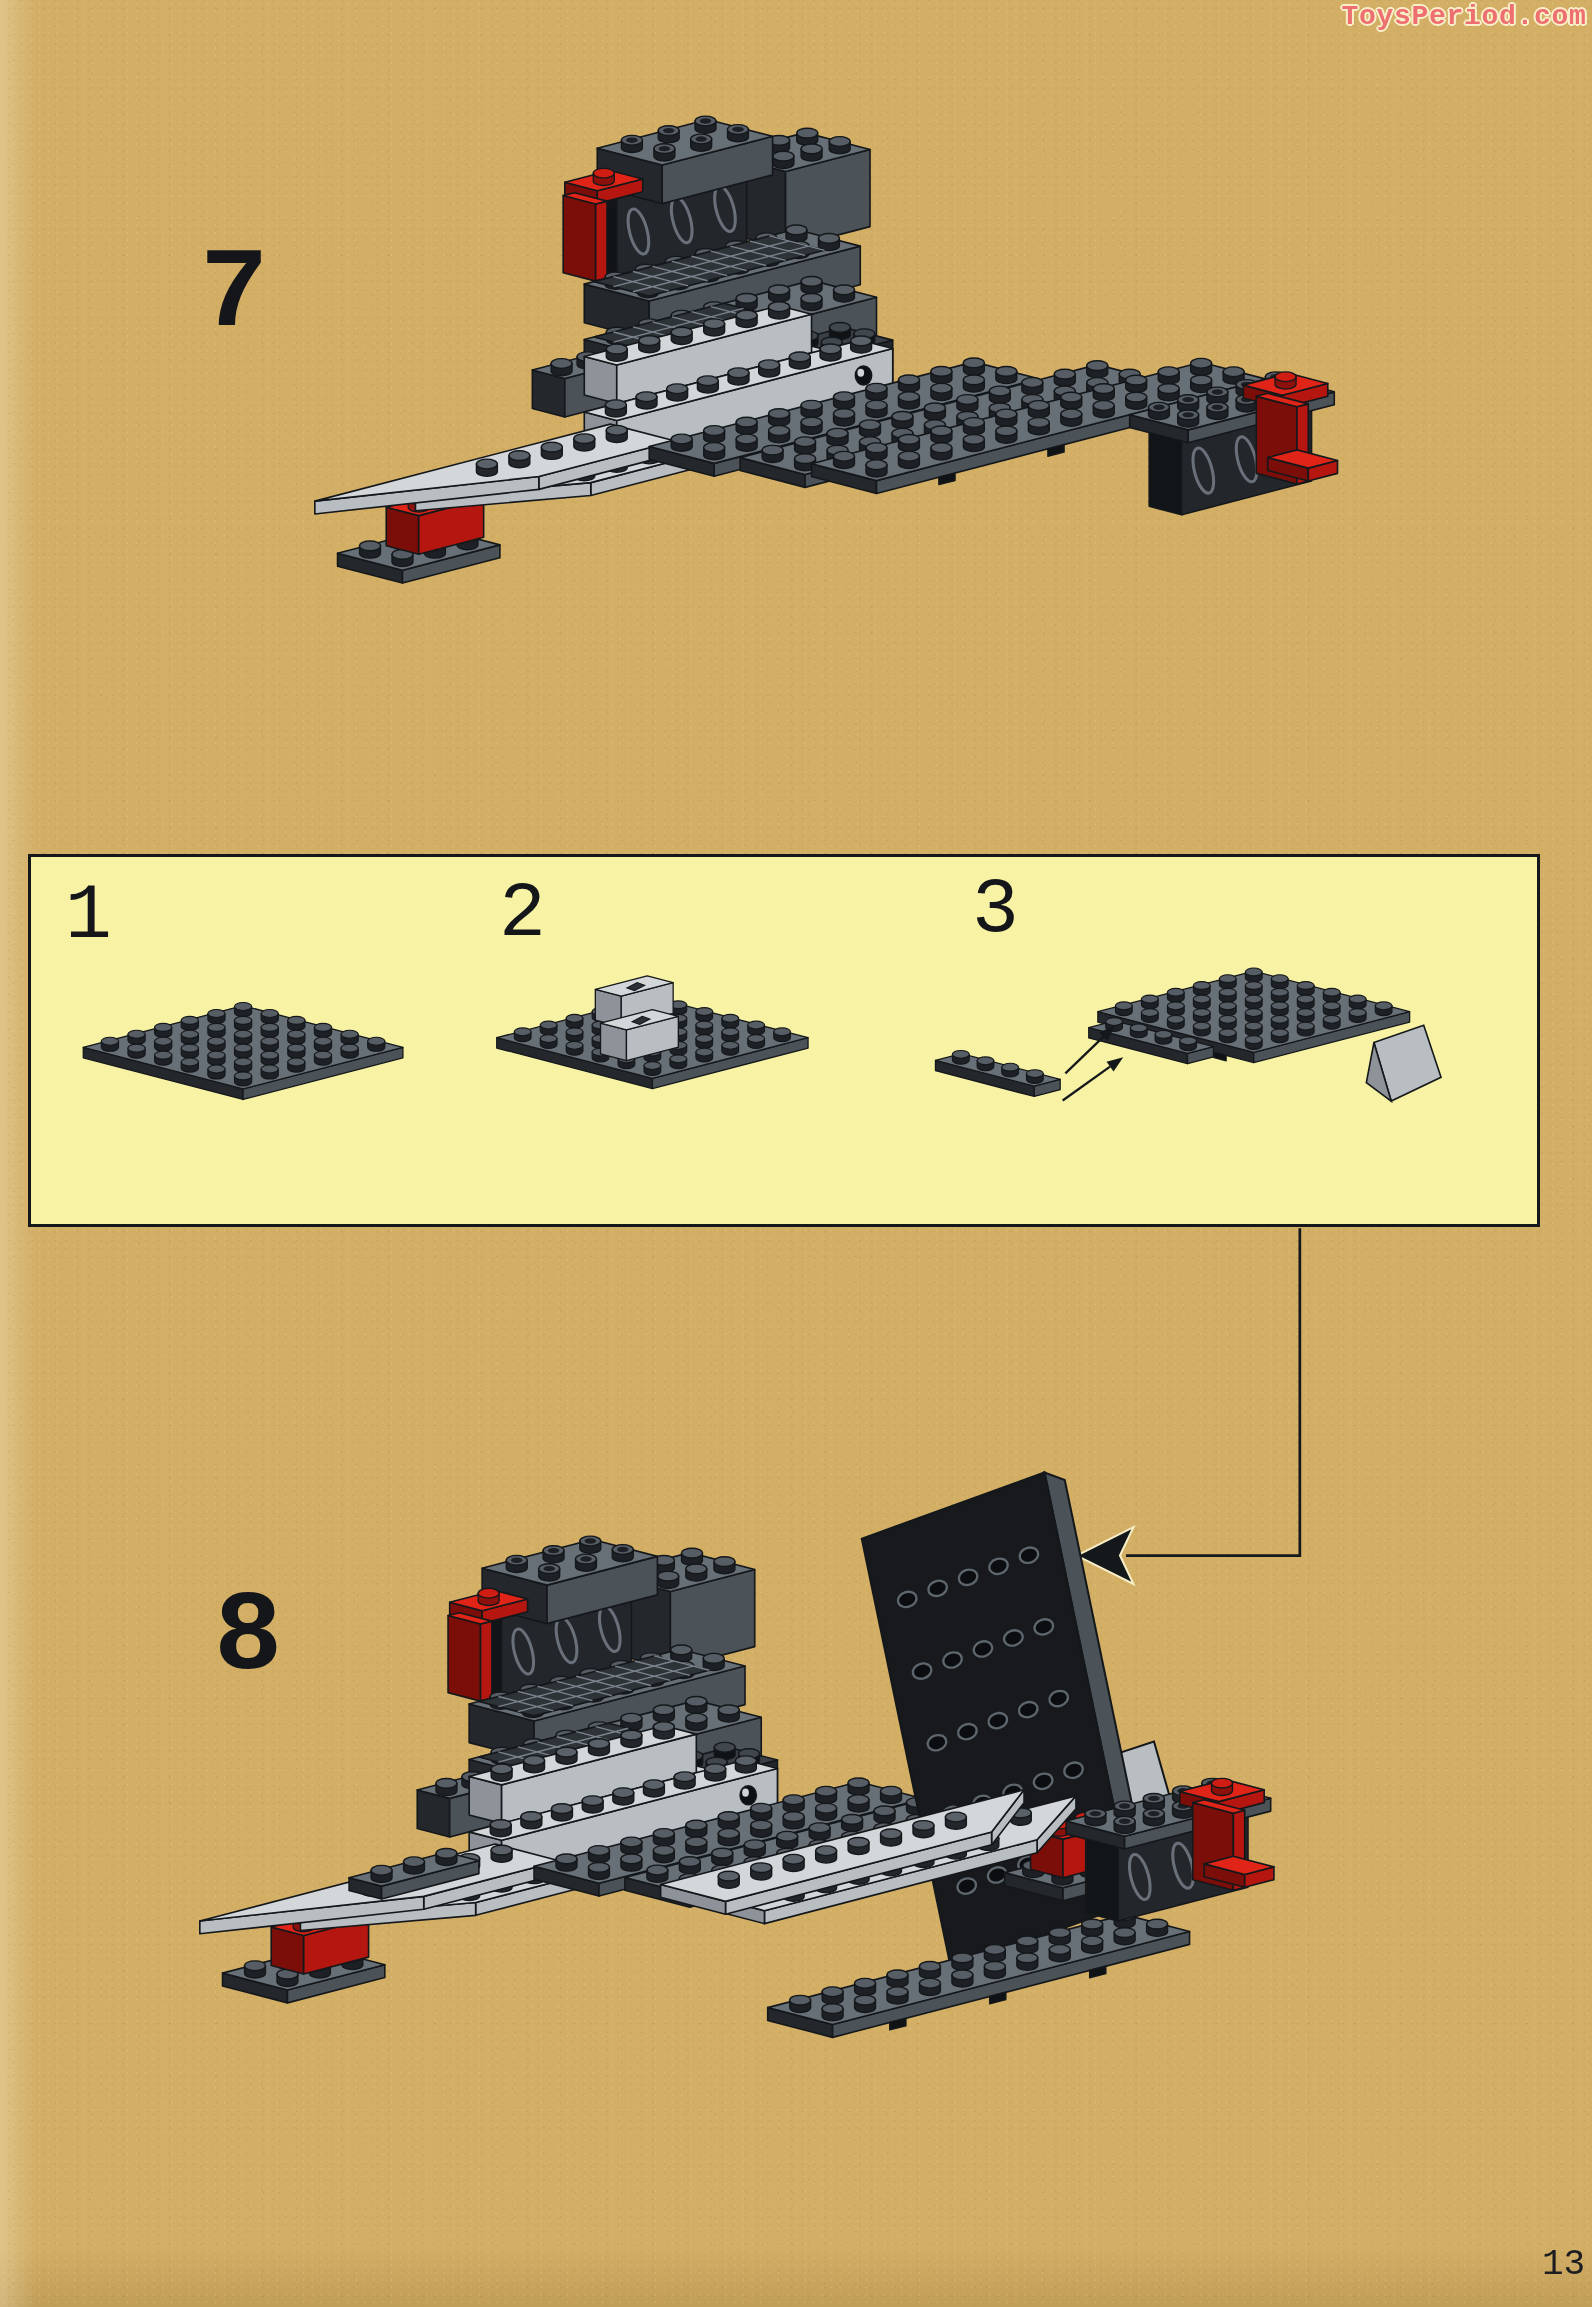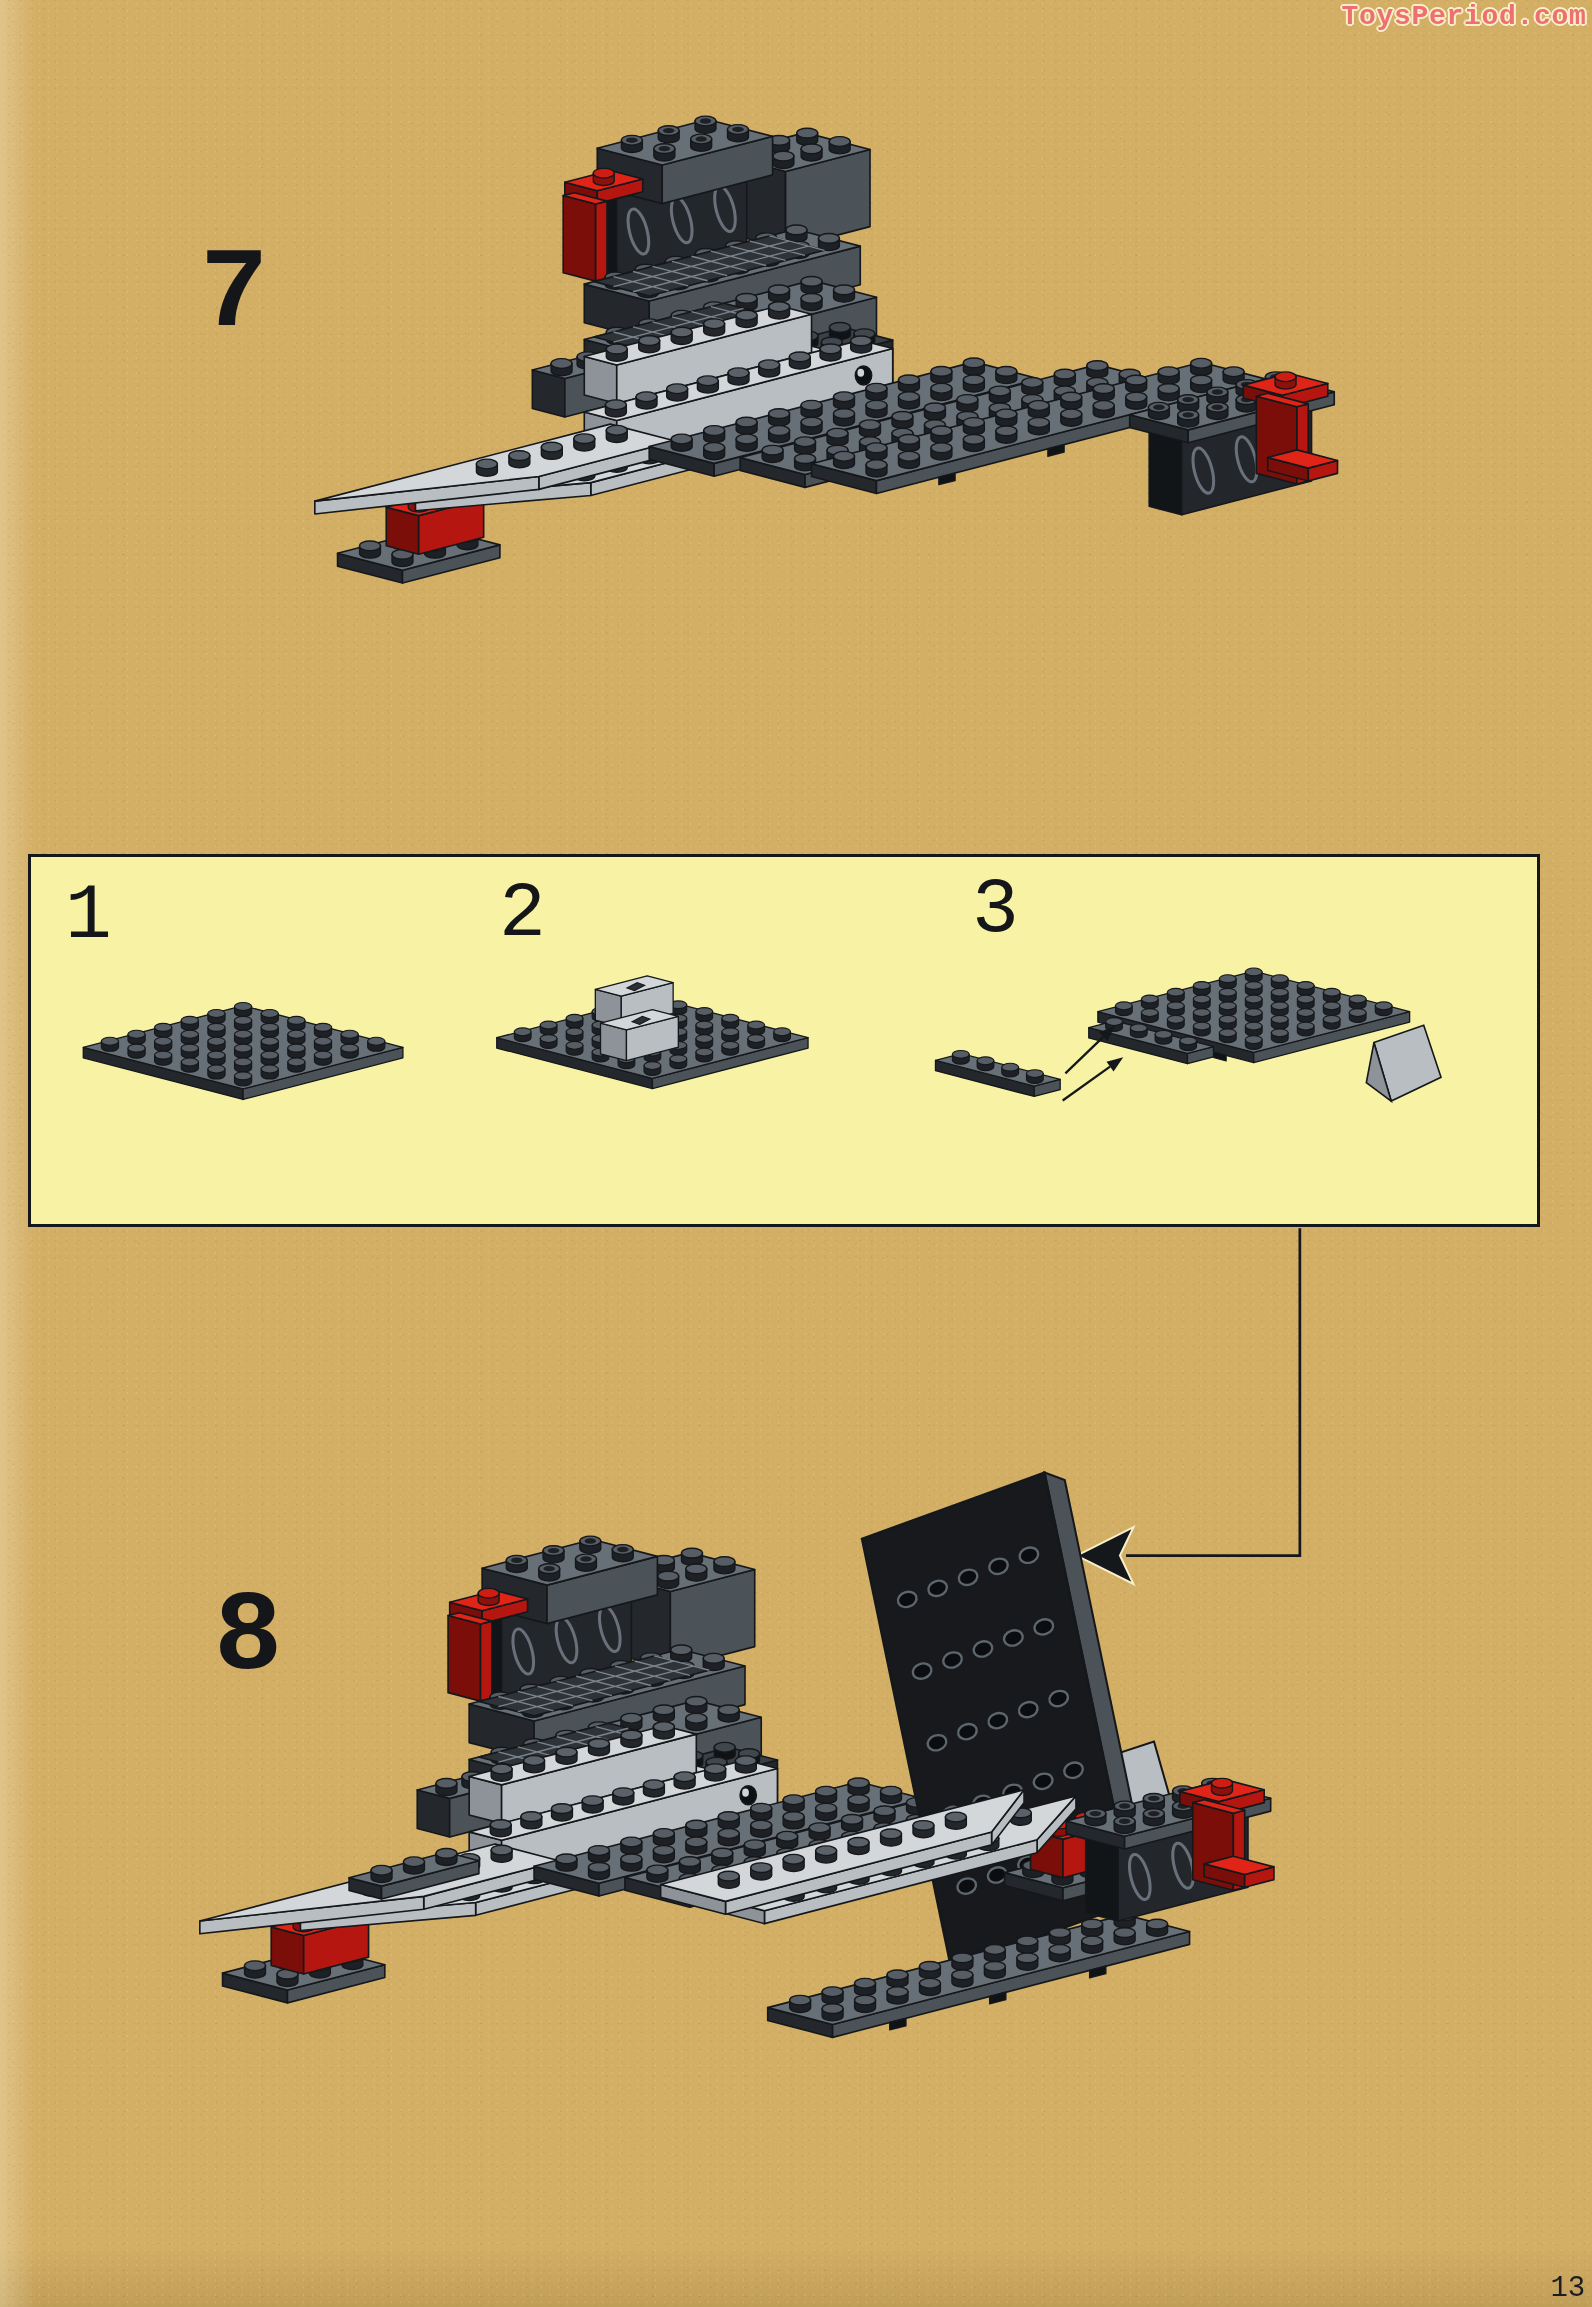--- a/index.html
+++ b/index.html
@@ -35,21 +35,21 @@
   }
   .sub-label{position:absolute; font-weight:400; font-size:78px; line-height:1; color:#14161a;}
   .sub1{left:34px; top:20px;}
   .sub2{left:468px; top:17.6px;}
   .sub3{left:941px; top:13.5px;}
   .subsvg{position:absolute;}
   .svgsub1{left:19px; top:76px;}
   .svgsub2{left:433px; top:64px;}
   .svgsub3{left:872px; top:35px;}
   .connector{position:absolute; left:0; top:0; pointer-events:none;}
-  .page-number{position:absolute; right:6.8px; bottom:2px; font-size:29px; color:#1b1d20;}
+  .page-number{position:absolute; right:6.8px; bottom:22px; font-size:36px; color:#1b1d20;}
 </style>
 </head>
 <body>
 
 <div class="page">
 
   <div class="watermark">ToysPeriod.com</div>
 
   <div class="step-label step7">7</div>
   <div class="scene scene7">

